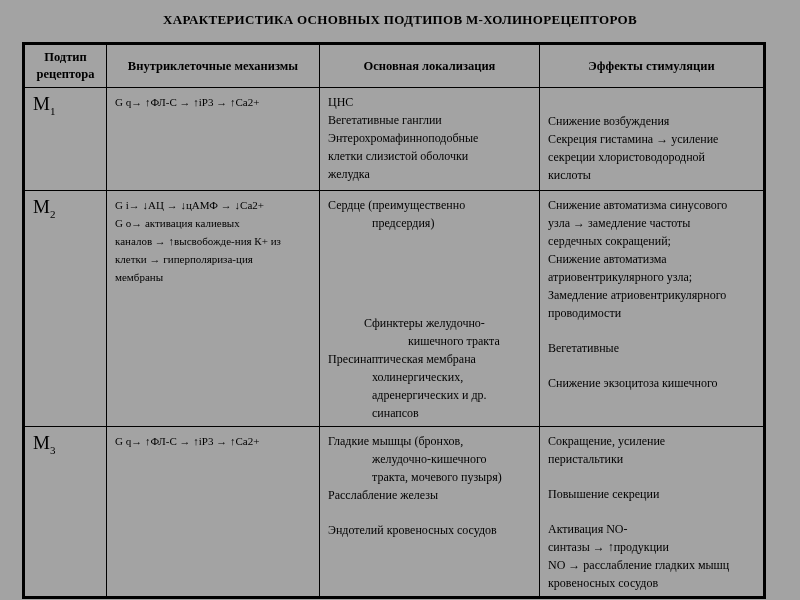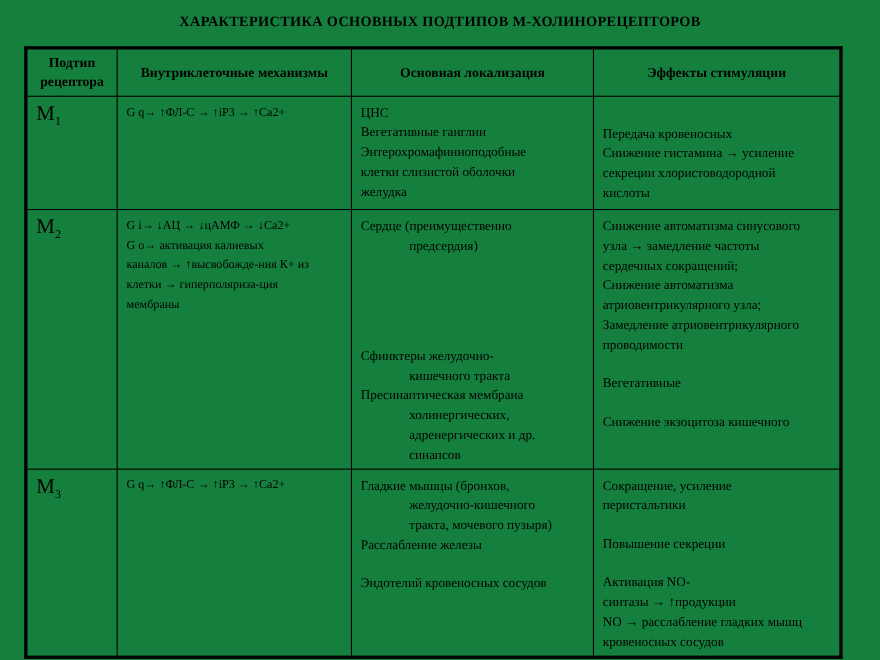--- a/index.html
+++ b/index.html
@@ -1,21 +1,21 @@
 <!DOCTYPE html>
 <html><head>
 <meta charset="utf-8">
 <style>
   html, body { margin:0; padding:0; }
   body {
     width:800px; height:600px; background:#ffffff;
     font-family:"Liberation Serif", serif; color:#000000;
     overflow:hidden;
   }
-  .slide { position:relative; width:800px; height:600px; background:#15803d; }
+  .slide { position:relative; width:800px; height:600px; background:#a3a3a3; }
   .title {
     position:absolute; top:12px; left:0; width:800px;
     text-align:center; font-weight:bold; font-size:13px;
     letter-spacing:0.3px; margin:0;
   }
   table.receptors {
     position:absolute; left:22px; top:42px; width:741px;
     border-collapse:collapse; table-layout:fixed;
     border:3px solid #000;
   }
@@ -32,21 +32,21 @@
   td.subtype {
     font-size:19px; font-weight:normal; padding-top:3px;
   }
   td.subtype sub { font-size:11px; }
   .para {
     margin:0; font-size:12px; line-height:18px;
     white-space:pre-wrap;
   }
   .hang { padding-left:44px; text-indent:-44px; }
   .gap { margin-top:17px; }
-  .biggap { margin-top:82px; }
+  .biggap { margin-top:82px;margin-left:36px; }
   .toppad { margin-top:19px; }
   .mech .para { font-size:11px; }
 </style>
 </head>
 <body>
 
 <div class="slide">
 
   <h1 class="title">ХАРАКТЕРИСТИКА ОСНОВНЫХ ПОДТИПОВ М-ХОЛИНОРЕЦЕПТОРОВ</h1>
 
@@ -73,22 +73,22 @@
           <p class="para">G q→ ↑ФЛ-С → ↑iP3 → ↑Са2+</p>
         </td>
         <td>
           <p class="para">ЦНС</p>
           <p class="para">Вегетативные ганглии</p>
           <p class="para">Энтерохромафинноподобные
 клетки слизистой оболочки
 желудка</p>
         </td>
         <td>
-          <p class="para toppad">Передача кровеносных</p>
-          <p class="para">Снижение гистамина → усиление
+          <p class="para toppad">Снижение возбуждения</p>
+          <p class="para">Секреция гистамина → усиление
 секреции хлористоводородной
 кислоты</p>
         </td>
       </tr>
 
       <tr style="height:173px">
         <td class="subtype"><span>M</span><sub>2</sub></td>
         <td class="mech">
           <p class="para">G i→ ↓АЦ → ↓цАМФ → ↓Са2+</p>
           <p class="para">G o→ активация калиевых

